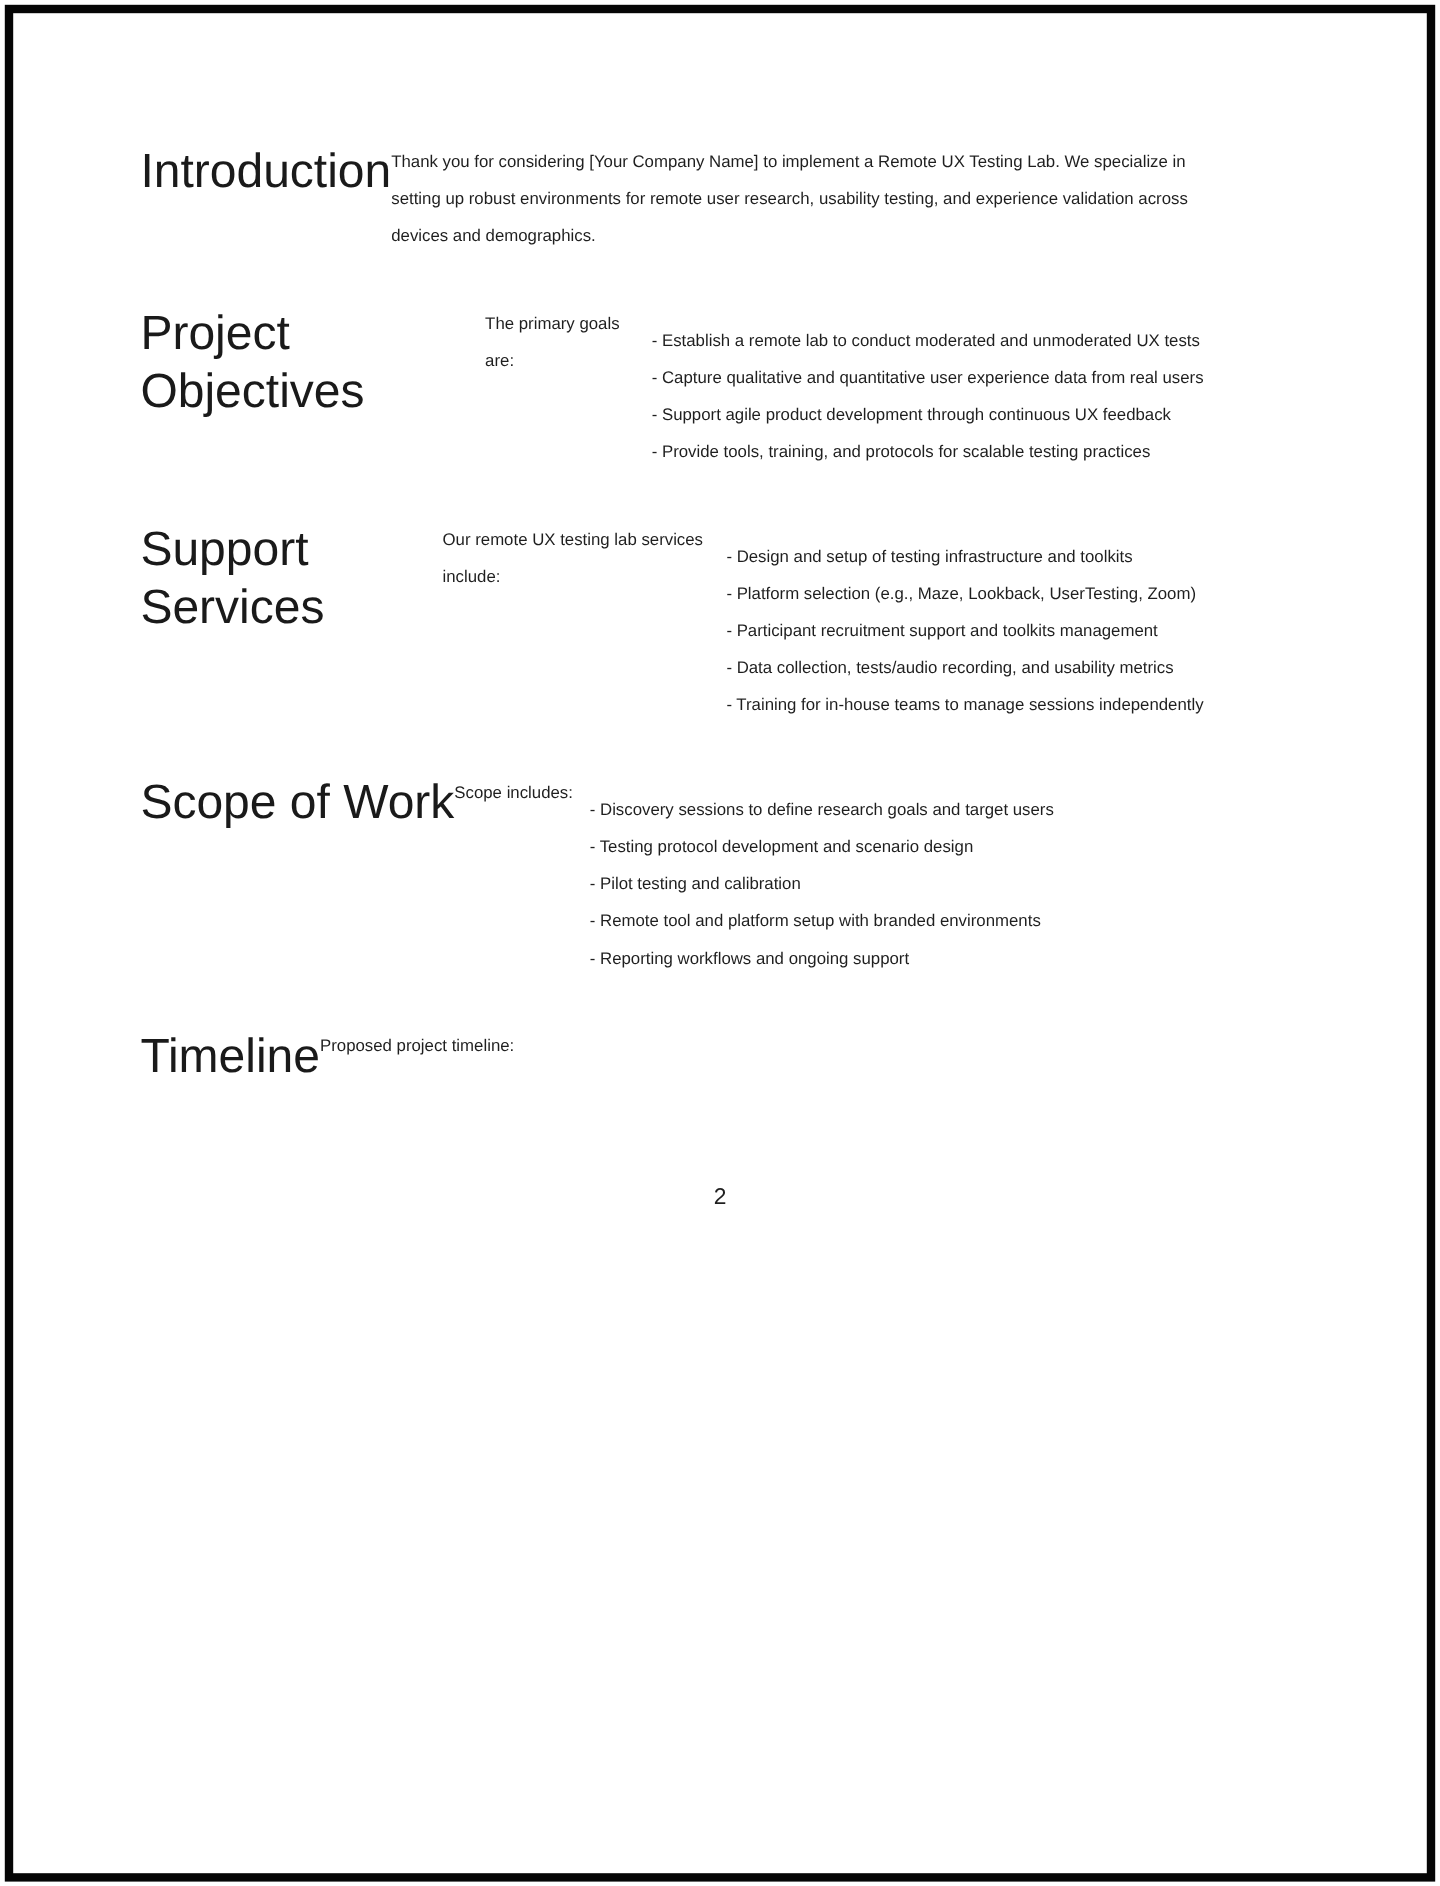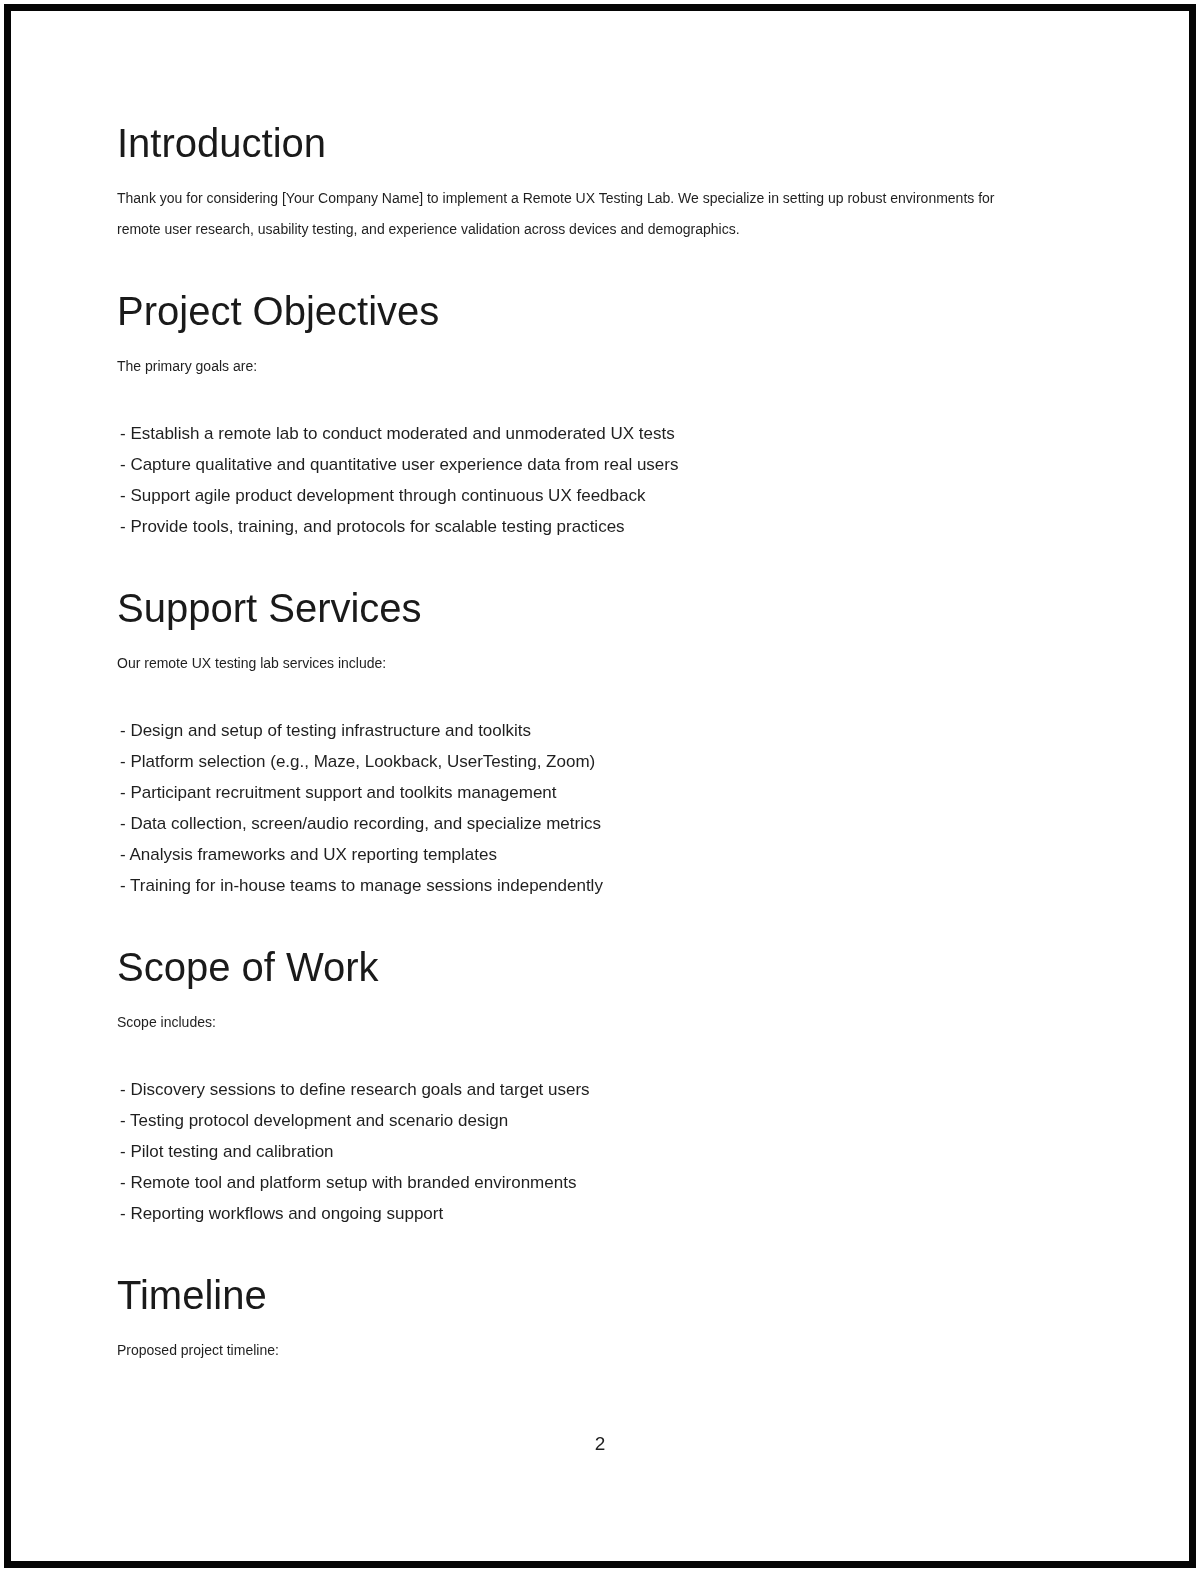--- a/index.html
+++ b/index.html
@@ -23,39 +23,39 @@
   .content {
     display: flex;
     flex-direction: column;
     padding: 108px 0 0 106px;
     width: 900px;
     font-family: "Liberation Sans", sans-serif;
     color: #1f1f1f;
   }
   .section {
     display: flex;
-    flex-direction: column;
+    flex-direction: row;
     margin: 0 0 42px 0;
   }
   .section > :last-child { margin-bottom: 0; }
   .section-heading {
     font-size: 40px;
     line-height: 48px;
     font-weight: 400;
     margin: 0 0 16px 0;
     color: #1a1a1a;
   }
   .par {
     font-size: 14px;
     line-height: 31px;
     margin: 0 0 33px 0;
   }
   .list {
-    font-size: 17px;
-    margin: 3px;
+    font-size: 14px;
+    margin: 14px;
   }
   .list-item {
     line-height: 31px;
     white-space: nowrap;
   }
   .page-footer {
     width: 1178px;
     text-align: center;
     font-family: "Liberation Sans", sans-serif;
     font-size: 19px;
@@ -86,22 +86,21 @@
       </div>
     </div>
 
     <div class="section">
       <div class="section-heading">Support Services</div>
       <div class="par">Our remote UX testing lab services include:</div>
       <div class="list">
         <div class="list-item">- Design and setup of testing infrastructure and toolkits</div>
         <div class="list-item">- Platform selection (e.g., Maze, Lookback, UserTesting, Zoom)</div>
         <div class="list-item">- Participant recruitment support and toolkits management</div>
-        <div class="list-item">- Data collection, screen/audio recording, and specialize metrics</div>
-        <div class="list-item">- Analysis frameworks and UX reporting templates</div>
+        <div class="list-item">- Data collection, tests/audio recording, and usability metrics</div>
         <div class="list-item">- Training for in-house teams to manage sessions independently</div>
       </div>
     </div>
 
     <div class="section">
       <div class="section-heading">Scope of Work</div>
       <div class="par">Scope includes:</div>
       <div class="list">
         <div class="list-item">- Discovery sessions to define research goals and target users</div>
         <div class="list-item">- Testing protocol development and scenario design</div>

